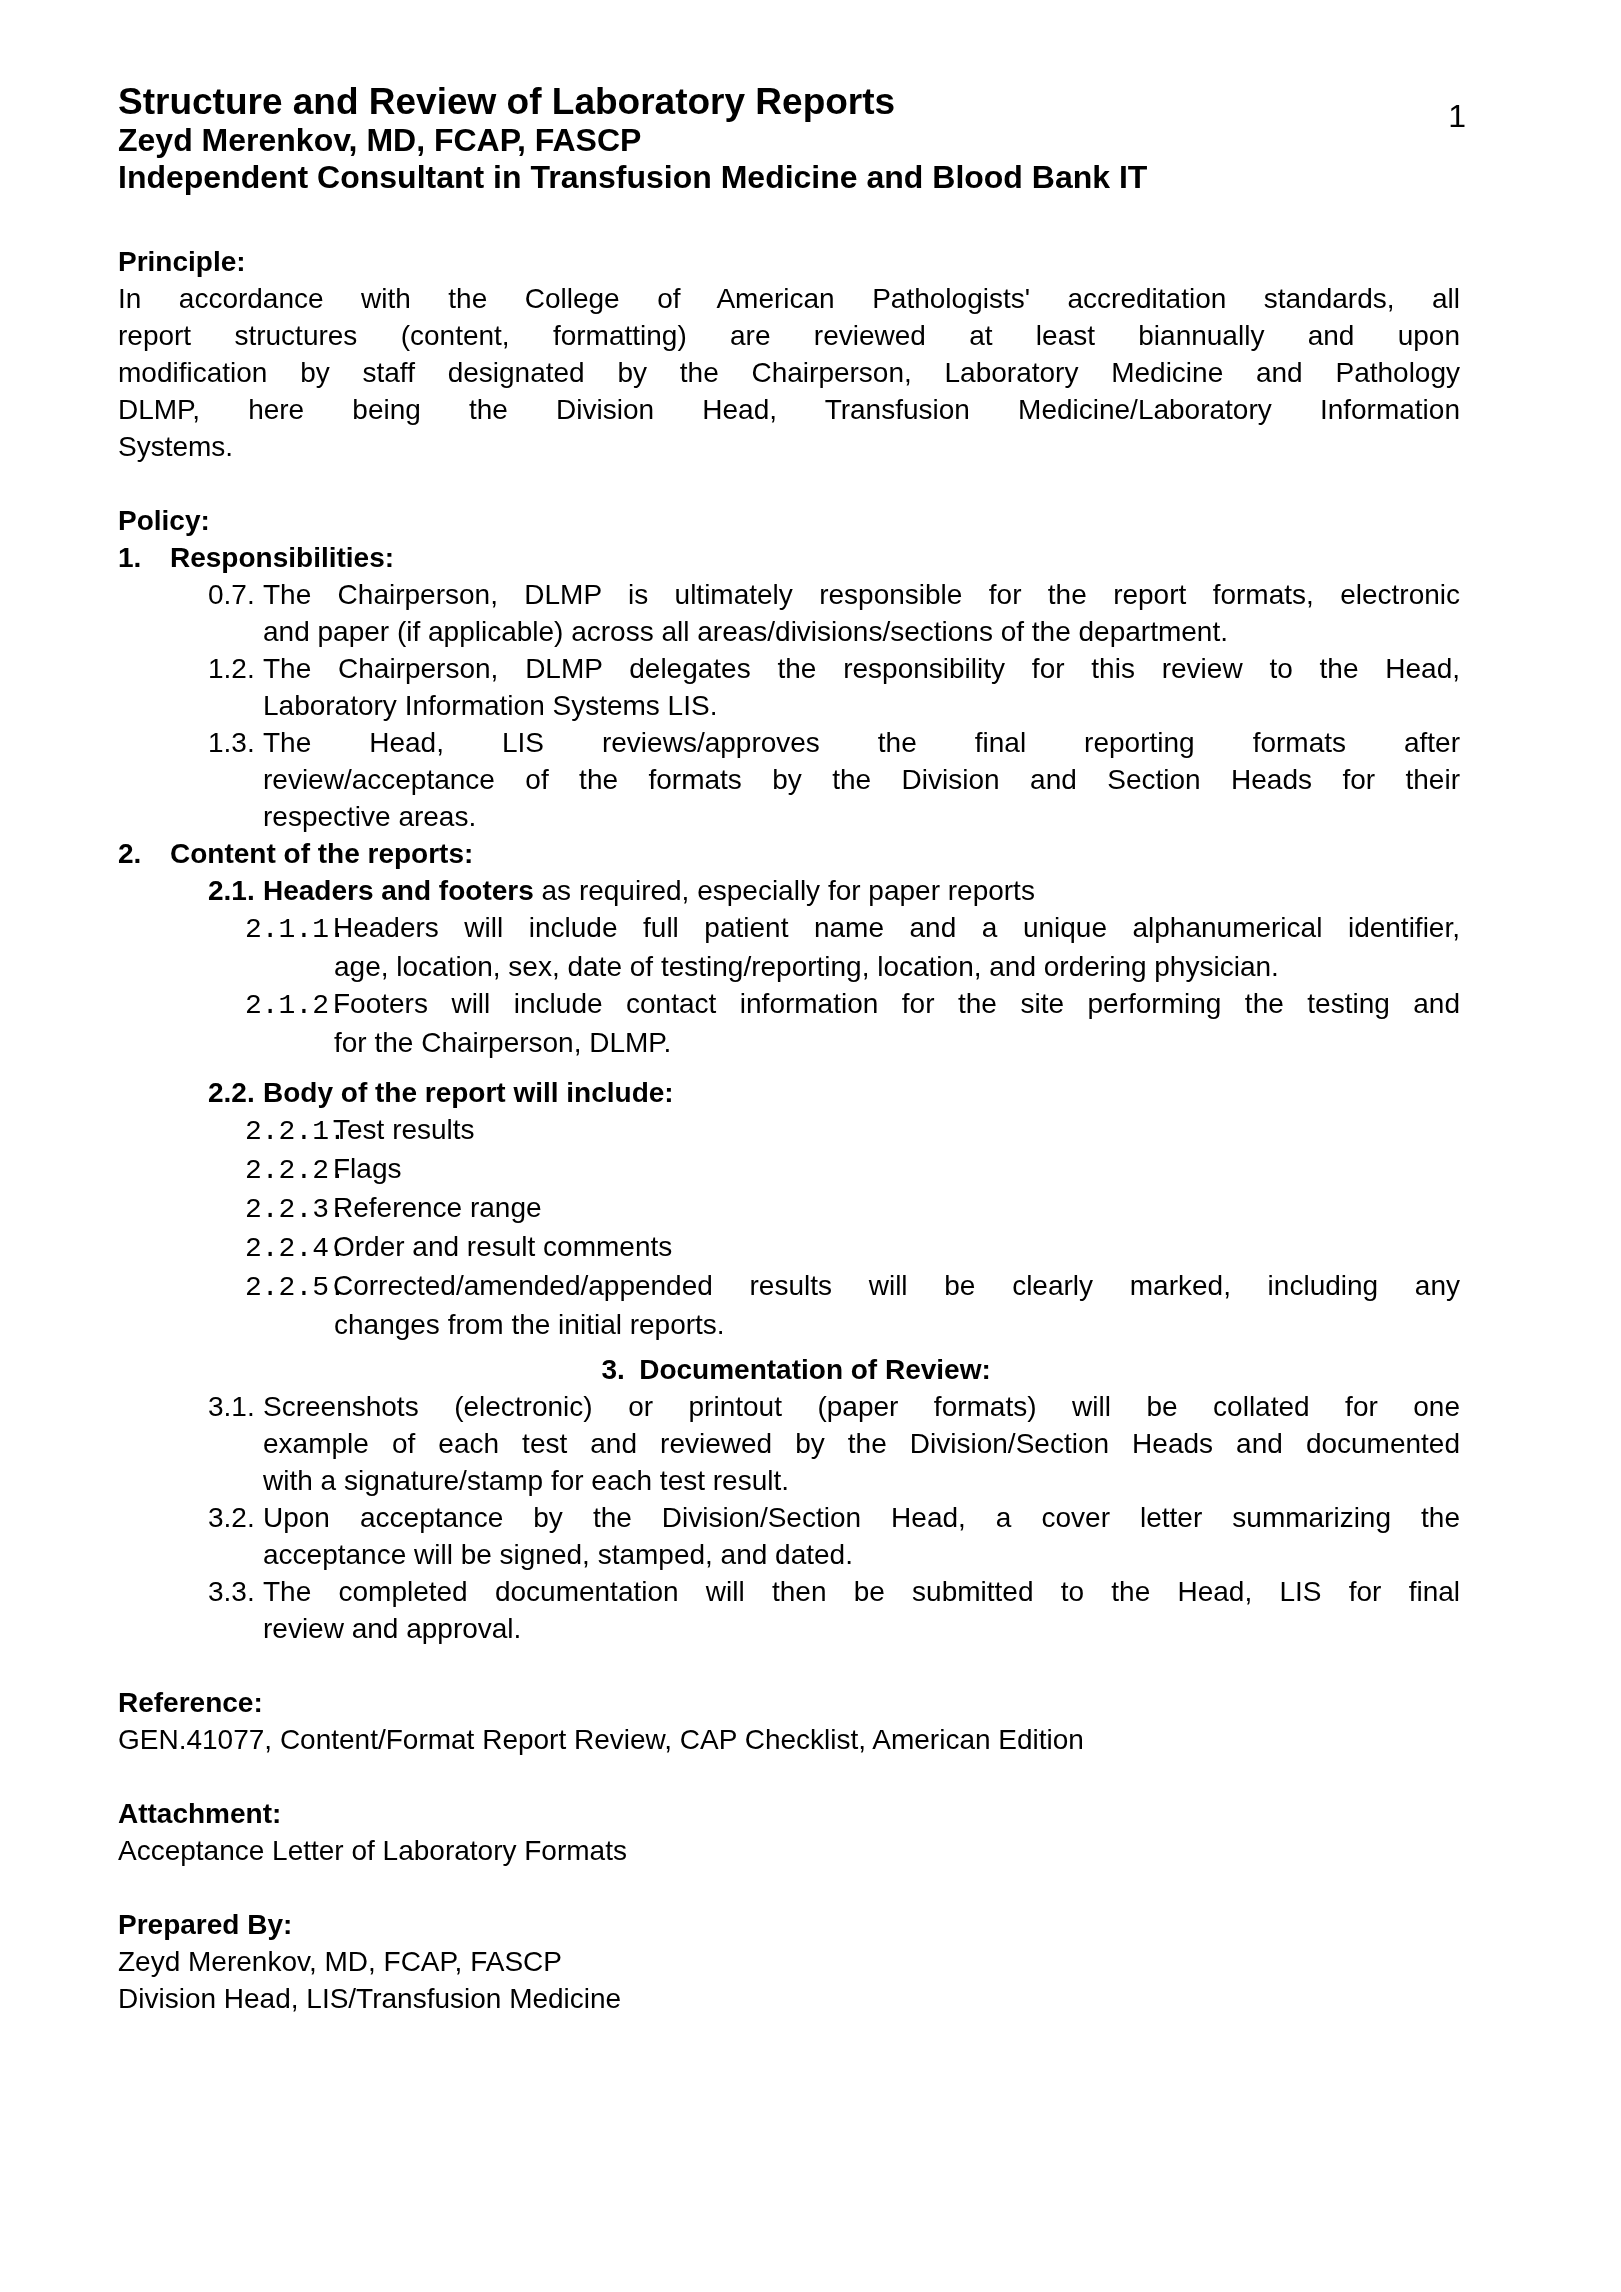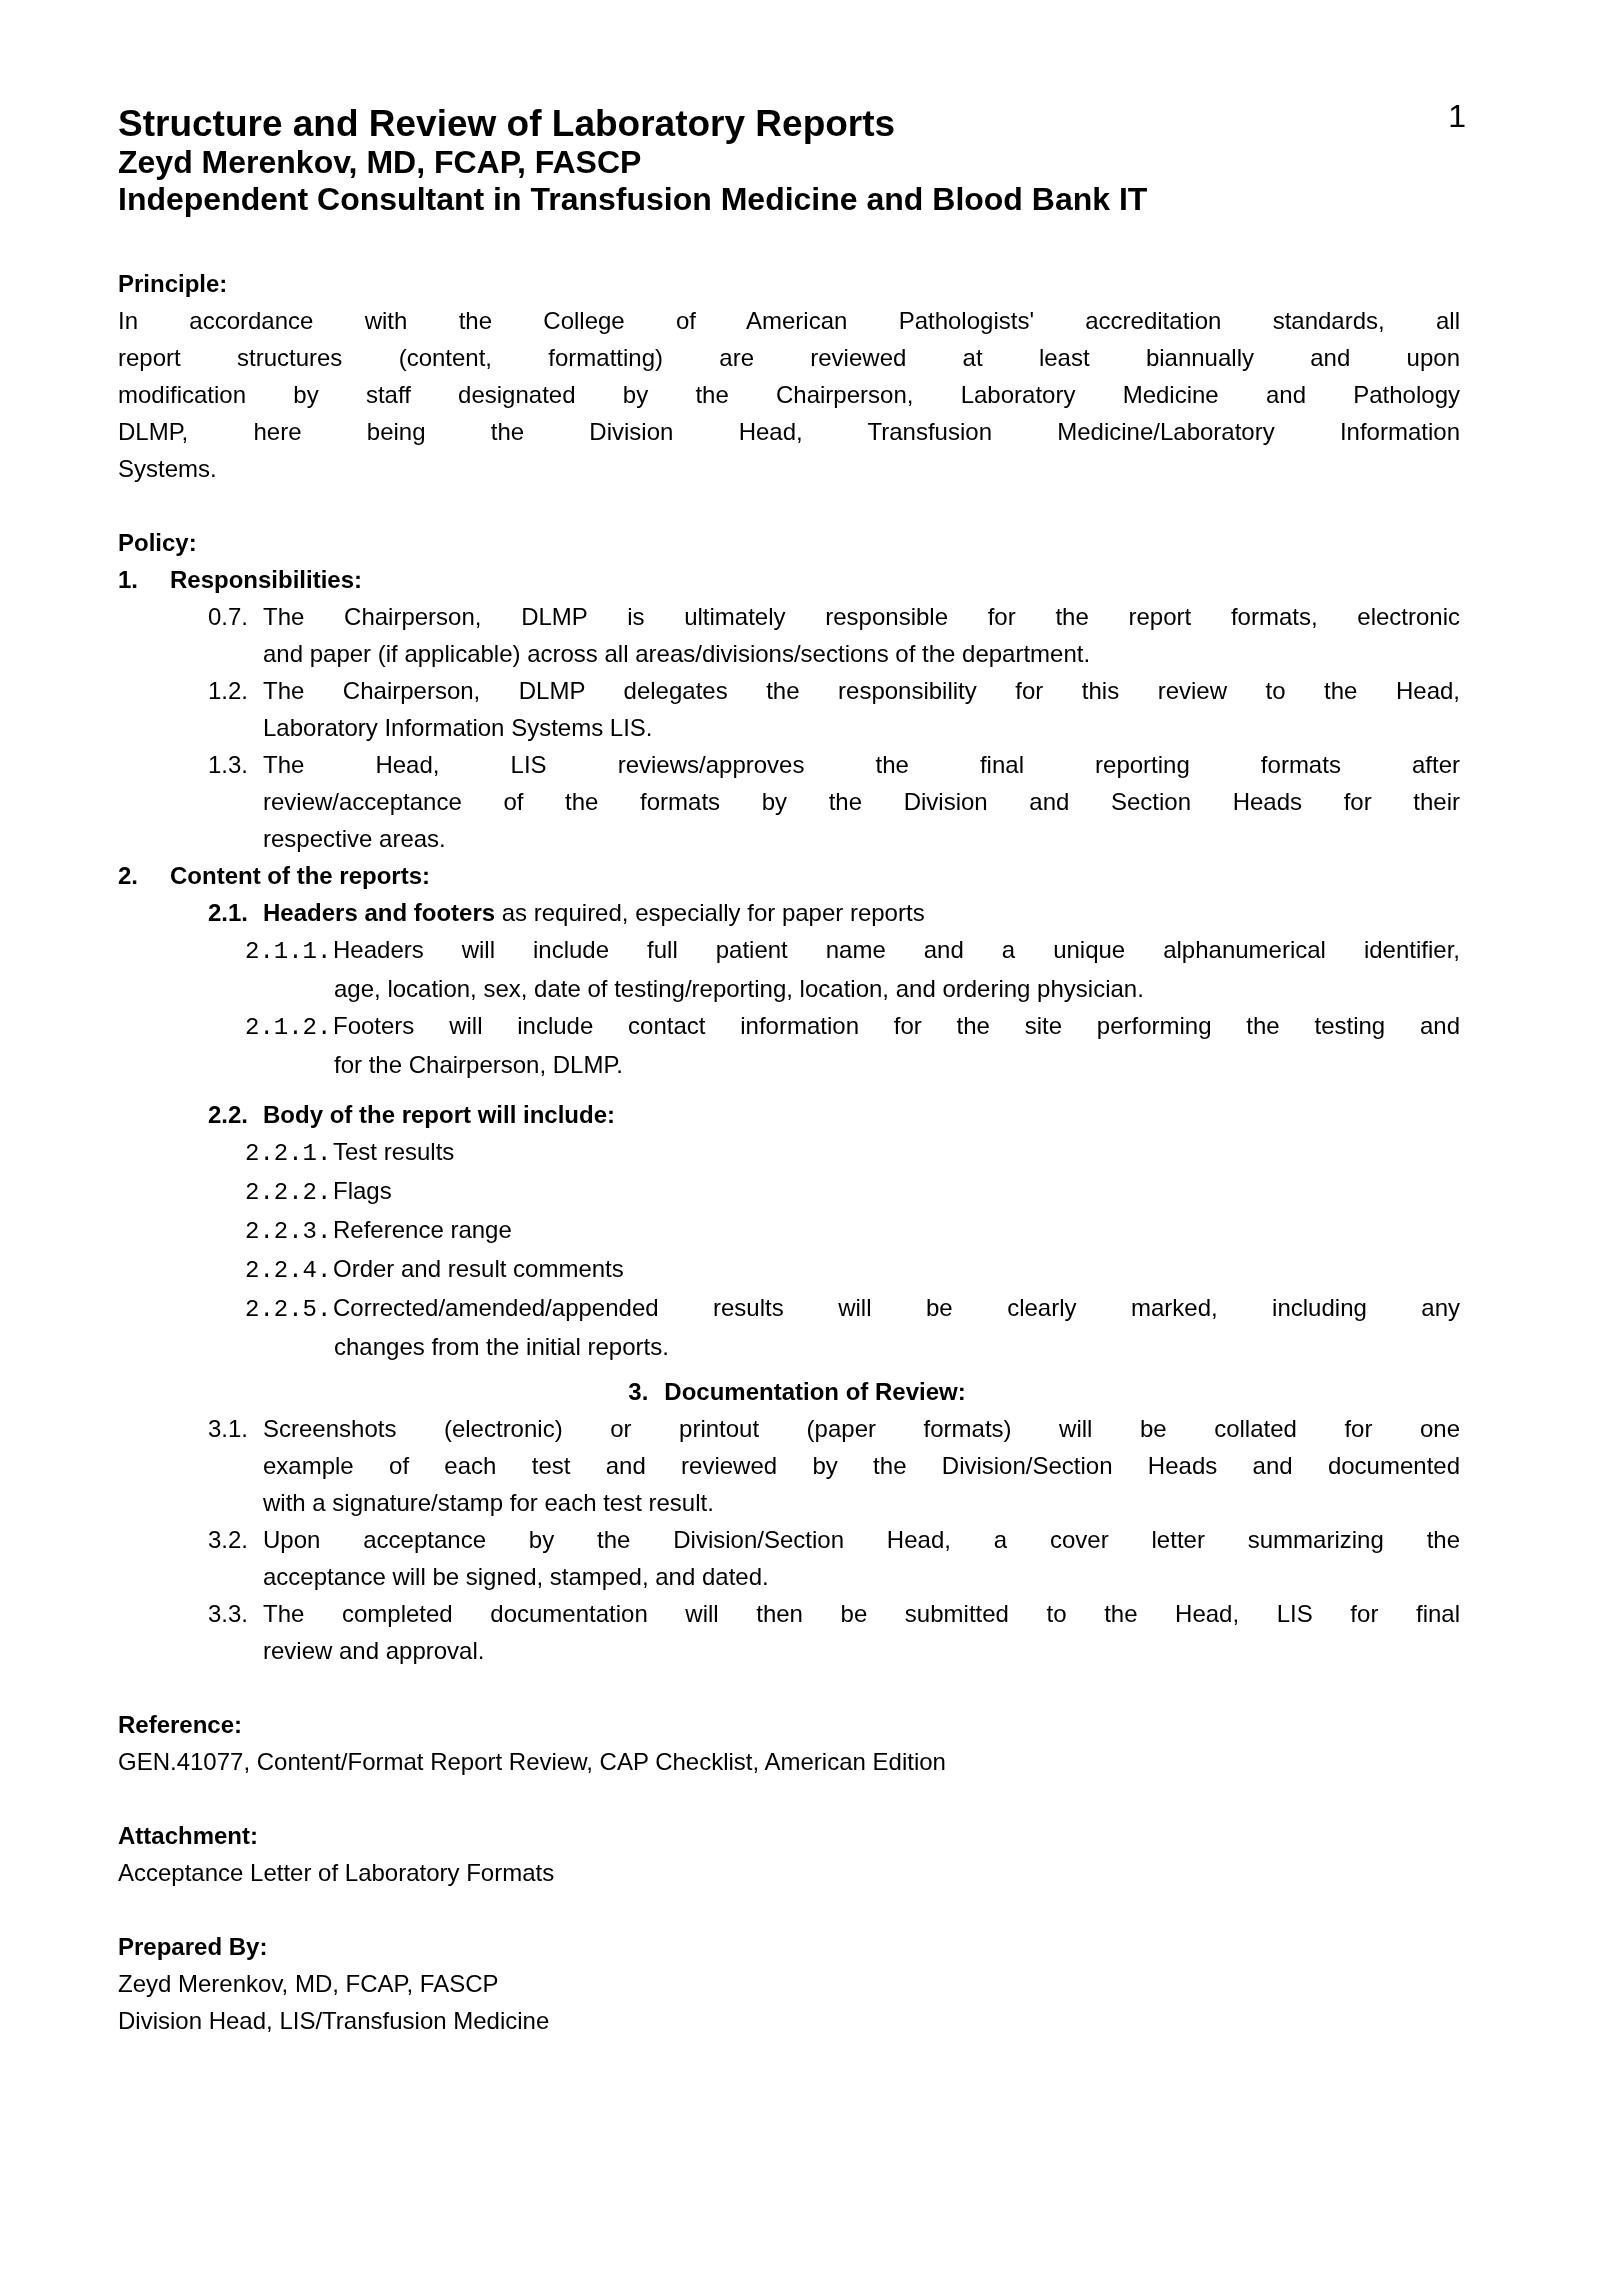--- a/index.html
+++ b/index.html
@@ -15,24 +15,24 @@
   .pagenum{
     position:absolute;
     top:98px;right:155px;
     font-size:32px;line-height:37px;
     text-align:right;
   }
   .content{
     position:absolute;
     left:118px;right:161px;top:0;
   }
-  .hdr{margin-top:103px;}
+  .hdr{margin-top:81px;}
   .title{font-size:37px;line-height:41px;font-weight:bold;}
   .sub{font-size:32px;line-height:37px;font-weight:bold;}
-  .ln{font-size:24px;line-height:37px;min-height:37px;white-space:nowrap;}
+  .ln{font-size:28px;line-height:37px;min-height:37px;white-space:nowrap;}
   .j{text-align:justify;text-align-last:justify;}
   .b{font-weight:bold;}
   .blank{height:37px;}
   .sp48{height:47px;}
   
   .n1{display:inline-block;width:52px;}
   .p2{padding-left:90px;}   
   .n2{display:inline-block;width:55px;}
   .w2{padding-left:145px;}  
   .p3{padding-left:127px;}  

